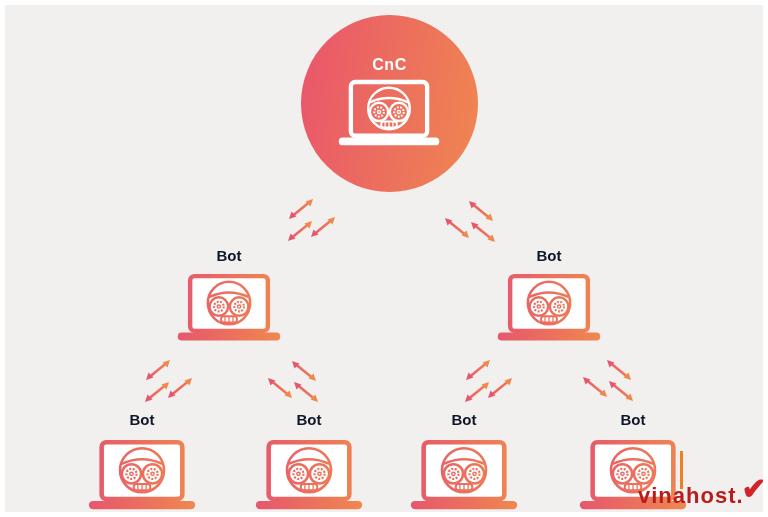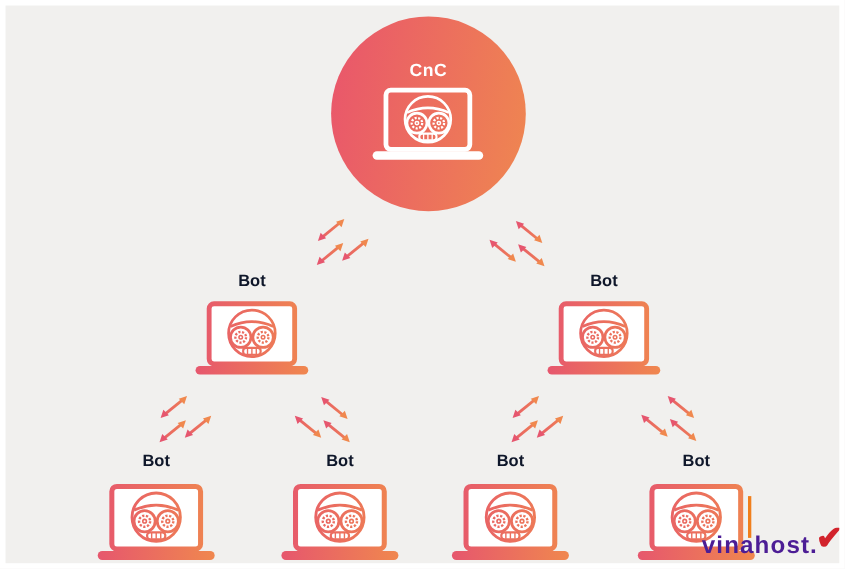--- a/index.html
+++ b/index.html
@@ -34,21 +34,21 @@
   }
   .mid .bot-label{margin-bottom:8px;}
   .bottom .bot-label{margin-bottom:10px;}
 
   
   .cluster{position:absolute;overflow:visible;}
 
   
   .watermark{position:absolute;left:633px;top:478px;z-index:5;white-space:nowrap;}
   .wm-text{
-    color:#4c1d95;font-size:22px;font-weight:700;letter-spacing:1px;
+    color:#b91c1c;font-size:22px;font-weight:700;letter-spacing:1px;
     font-family:"Liberation Sans", sans-serif;
   }
   .wm-check{
     color:#d2232c;font-size:30px;font-weight:700;line-height:20px;
     position:relative;top:-4px;left:-2px;
   }
   .wm-ascender{
     position:absolute;left:675px;top:446px;width:3px;height:38px;
     background:#f07f1c;z-index:5;
   }

